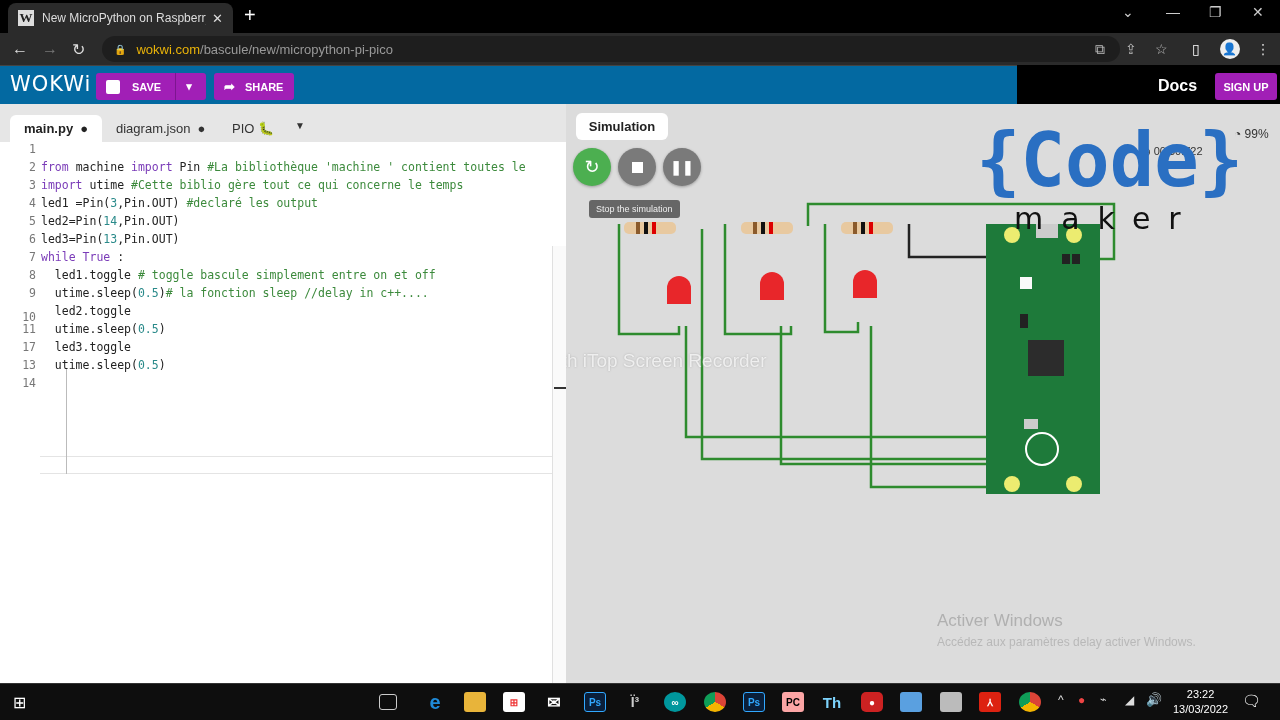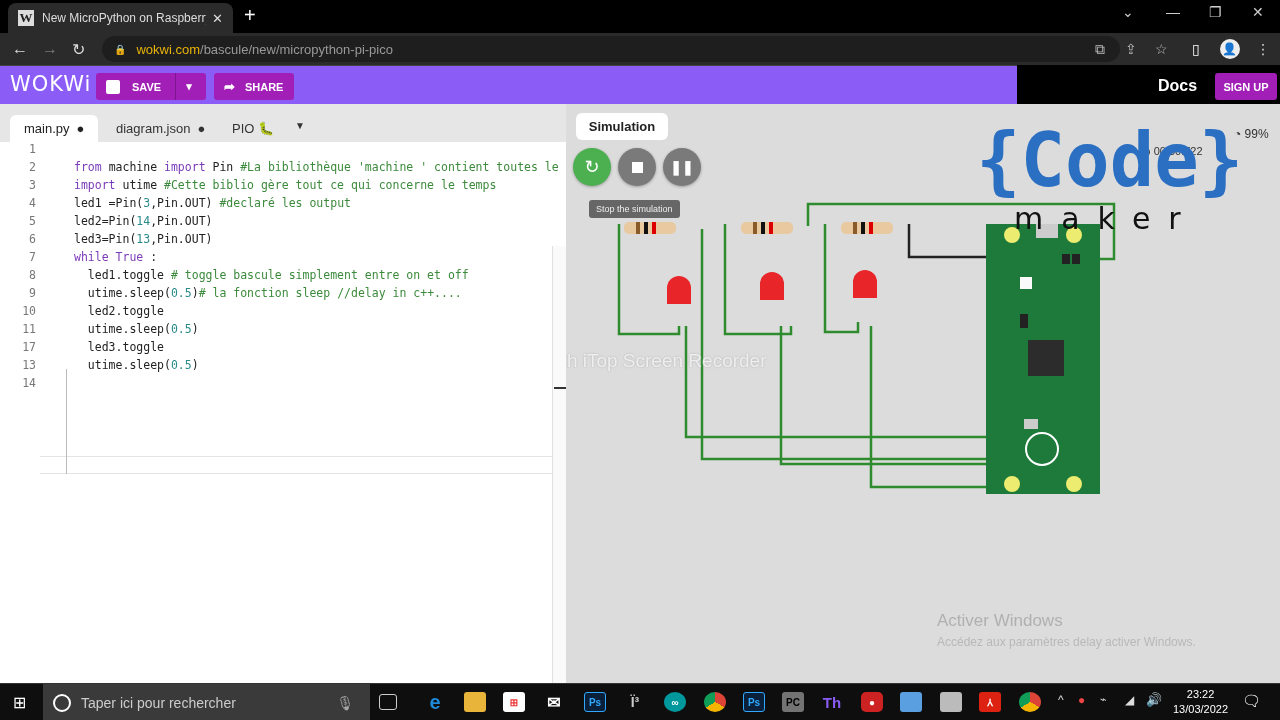--- a/index.html
+++ b/index.html
@@ -10,31 +10,31 @@
 .tab .ttl{flex:1;white-space:nowrap;overflow:hidden}
 .tab .x{margin-left:6px;font-size:13px}
 .newtab{position:absolute;left:244px;top:4px;color:#fff;font-size:20px}
 .winctl{position:absolute;top:4px;color:#ccc;font-size:14px}
 .addrbar{position:absolute;top:33px;left:0;width:1280px;height:32px;background:#2b2b2b}
 .nav{position:absolute;top:7px;color:#ddd;font-size:16px}
 .omni{position:absolute;left:102px;top:3px;width:1018px;height:26px;background:#1e1e1e;border-radius:13px;display:flex;align-items:center;padding-left:12px;font-size:13px;color:#999}
 .omni .lock{font-size:10px;margin-right:10px;color:#aaa}
 .omni .host{color:#eab308}
 .bric{position:absolute;top:8px;color:#bbb;font-size:14px}
-.appbar{position:absolute;top:65px;left:0;width:1017px;height:39px;background:#8b5cf6;border-top:1px solid #444}
+.appbar{position:absolute;top:65px;left:0;width:1017px;height:39px;background:#0369a1;border-top:1px solid #444}
 .logo{position:absolute;left:10px;top:6px;color:#fff;font-size:21px;letter-spacing:1px;font-family:"DejaVu Sans",sans-serif}
 .pbtn{position:absolute;top:7px;height:27px;background:#a11fb6;color:#fff;font-weight:bold;font-size:11px;display:flex;align-items:center;border-radius:3px}
 .docs{position:absolute;left:1158px;top:11px;color:#fff;font-size:16px;font-weight:bold}
 .editor{position:absolute;top:104px;left:0;width:566px;height:579px;background:#fff}
 .etabs{position:absolute;top:0;left:0;width:566px;height:38px;background:#e6e6e6}
 .etab{position:absolute;top:11px;height:27px;font-size:13px;color:#333;display:flex;align-items:center;padding:0 14px}
-.etab.active{background:#fff;border-radius:6px 6px 0 0;font-weight:normal;color:#222}
+.etab.active{background:#fff;border-radius:6px 6px 0 0;font-weight:bold;color:#222}
 .code{position:absolute;top:38px;left:0;width:552px;font-family:"DejaVu Sans Mono",monospace;font-size:11.5px}
 .ln{position:absolute;left:0;width:36px;text-align:right;color:#777}
-.tx{position:absolute;left:74px;white-space:pre;color:#222}
+.tx{position:absolute;left:41px;white-space:pre;color:#222}
 .kw{color:#7a3bb8}.cm{color:#3c8a3c}.nm{color:#2a8a8a}
 .guide{position:absolute;left:66px;top:265px;width:1px;height:105px;background:#bbb}
 .curline{position:absolute;left:40px;top:352px;width:512px;height:18px;border-top:1px solid #e4e4e4;border-bottom:1px solid #e4e4e4}
 .escroll{position:absolute;left:552px;top:142px;width:14px;height:541px;border-left:1px solid #e0e0e0;background:#fafafa}
 .sim{position:absolute;top:104px;left:566px;width:714px;height:579px;background:#dcdcdc;overflow:hidden}
 .simtab{position:absolute;left:10px;top:9px;width:92px;height:27px;background:#fff;border-radius:6px;font-size:13px;font-weight:bold;color:#222;display:flex;align-items:center;justify-content:center}
 .cbtn{position:absolute;top:44px;width:38px;height:38px;border-radius:50%;display:flex;align-items:center;justify-content:center;color:#fff;font-size:18px;box-shadow:0 1px 3px rgba(0,0,0,.3)}
 .tooltip{position:absolute;left:23px;top:96px;background:#666;color:#eee;font-size:9px;padding:4px 7px;border-radius:3px}
 .wm{position:absolute;color:rgba(255,255,255,.75);font-size:19px;text-shadow:0 0 2px #aaa}
 .act1{position:absolute;left:371px;top:507px;font-size:17px;color:#b0b0b0}
@@ -121,21 +121,21 @@
     <span class="ln" style="top:72px">5</span>
       <span class="tx" style="top:72px">led2=Pin(<span class="nm">14</span>,Pin.OUT)</span>
     <span class="ln" style="top:90px">6</span>
       <span class="tx" style="top:90px">led3=Pin(<span class="nm">13</span>,Pin.OUT)</span>
     <span class="ln" style="top:108px">7</span>
       <span class="tx" style="top:108px"><span class="kw">while</span> <span class="kw">True</span> :</span>
     <span class="ln" style="top:126px">8</span>
       <span class="tx" style="top:126px">  led1.toggle <span class="cm"># toggle bascule simplement entre on et off</span></span>
     <span class="ln" style="top:144px">9</span>
       <span class="tx" style="top:144px">  utime.sleep(<span class="nm">0.5</span>)<span class="cm"># la fonction sleep //delay in c++....</span></span>
-    <span class="ln" style="top:162px">10</span>
+    <span class="ln" style="top:168px">10</span>
       <span class="tx" style="top:162px">  led2.toggle</span>
     <span class="ln" style="top:180px">11</span>
       <span class="tx" style="top:180px">  utime.sleep(<span class="nm">0.5</span>)</span>
     <span class="ln" style="top:198px">17</span>
       <span class="tx" style="top:198px">  led3.toggle</span>
     <span class="ln" style="top:216px">13</span>
       <span class="tx" style="top:216px">  utime.sleep(<span class="nm">0.5</span>)</span>
     <span class="ln" style="top:234px">14</span>
   </div>
   <div class="escroll">
@@ -212,37 +212,32 @@
     <text x="448" y="125" font-size="30" fill="#111" letter-spacing="18" font-family="DejaVu Sans, sans-serif">maker</text>
   </svg>
 
   <div class="wm" style="left:-110px;top:246px">Recorded with iTop Screen Recorder</div>
   <div class="act1">Activer Windows</div>
   <div class="act2">Accédez aux paramètres delay activer Windows.</div>
 </div>
 
 <div class="taskbar">
   <span style="position:absolute;left:13px;top:9px;color:#fff;font-size:16px">⊞</span>
-  <div class="search">
-    <span style="width:18px;height:18px;border:2px solid #fff;border-radius:50%;margin-right:10px;display:inline-block"></span>
-    <span>Taper ici pour rechercher</span>
-    <span style="position:absolute;right:16px;color:#aaa">🎙</span>
-  </div>
   <span class="ti" style="left:379px;border:1px solid #ccc;width:18px;height:16px;top:10px"></span>
   <span class="ti" style="left:424px;color:#1f8ad8;font-size:20px">e</span>
   <span class="ti" style="left:464px;background:#e8b43a"></span>
   <span class="ti" style="left:503px;background:#fff;color:#e33">⊞</span>
   <span class="ti" style="left:543px;color:#fff;font-size:16px">✉</span>
   <span class="ti" style="left:584px;background:#0a1f3a;border:1px solid #31a8ff;color:#31a8ff">Ps</span>
   <span class="ti" style="left:624px;color:#ccc;font-size:14px">Ϊ³</span>
   <span class="ti" style="left:664px;background:#00979d;border-radius:50%">∞</span>
   <span class="ti" style="left:704px;background:conic-gradient(#db4437 0 33%,#f4b400 0 66%,#0f9d58 0);border-radius:50%"></span>
   <span class="ti" style="left:743px;background:#0a1f3a;border:1px solid #31a8ff;color:#31a8ff">Ps</span>
-  <span class="ti" style="left:782px;background:#737373;color:#000">PC</span>
-  <span class="ti" style="left:821px;color:#8b5cf6;font-size:15px">Th</span>
+  <span class="ti" style="left:782px;background:#fca5a5;color:#000">PC</span>
+  <span class="ti" style="left:821px;color:#7dd3fc;font-size:15px">Th</span>
   <span class="ti" style="left:861px;background:#c22;border-radius:5px">●</span>
   <span class="ti" style="left:900px;background:#5aa0e0"></span>
   <span class="ti" style="left:940px;background:#bbb"></span>
   <span class="ti" style="left:979px;background:#d21">⅄</span>
   <span class="ti" style="left:1019px;background:conic-gradient(#db4437 0 33%,#f4b400 0 66%,#0f9d58 0);border-radius:50%"></span>
   <span style="position:absolute;left:1058px;top:9px;color:#ddd;font-size:12px">^</span>
   <span style="position:absolute;left:1078px;top:9px;color:#e44;font-size:12px">●</span>
   <span style="position:absolute;left:1100px;top:9px;color:#ddd;font-size:11px">⌁</span>
   <span style="position:absolute;left:1125px;top:9px;color:#ddd;font-size:12px">◢</span>
   <span style="position:absolute;left:1146px;top:8px;color:#ddd;font-size:13px">🔊</span>

